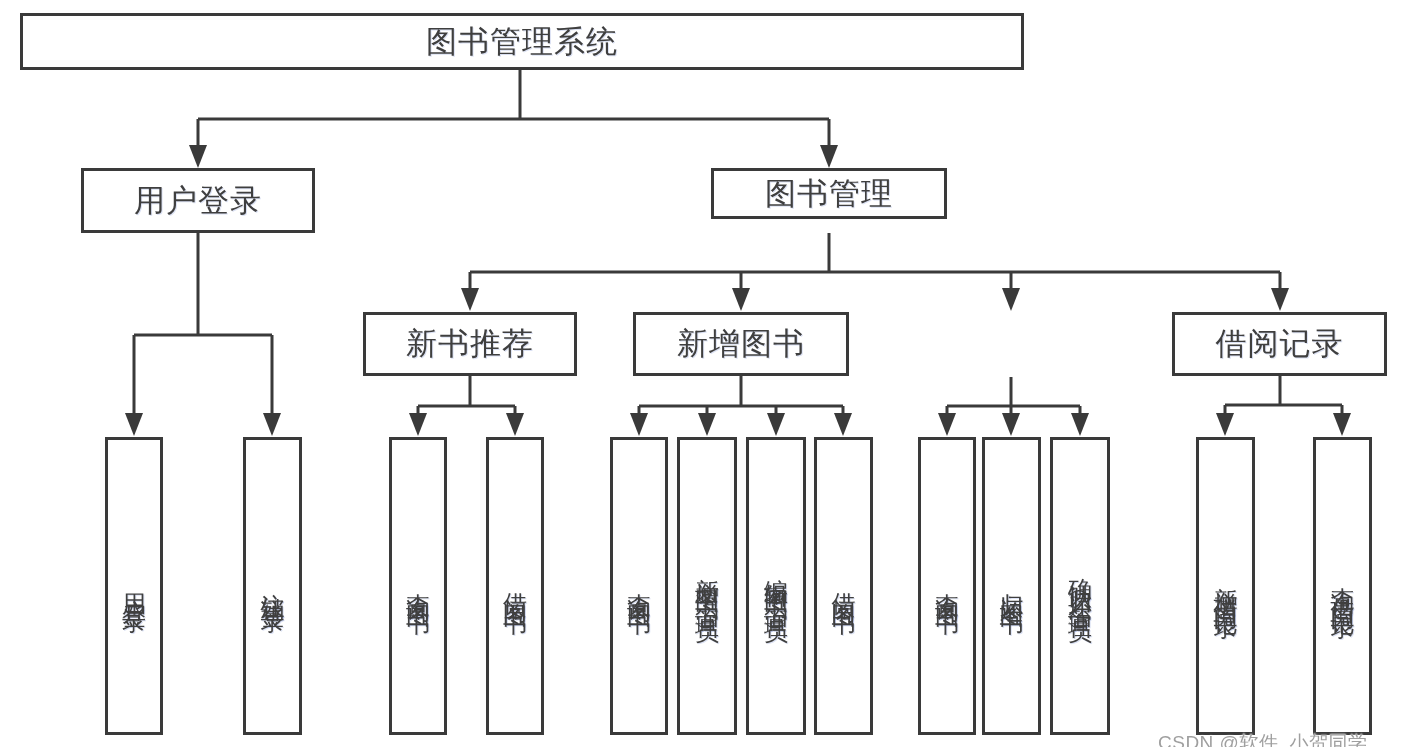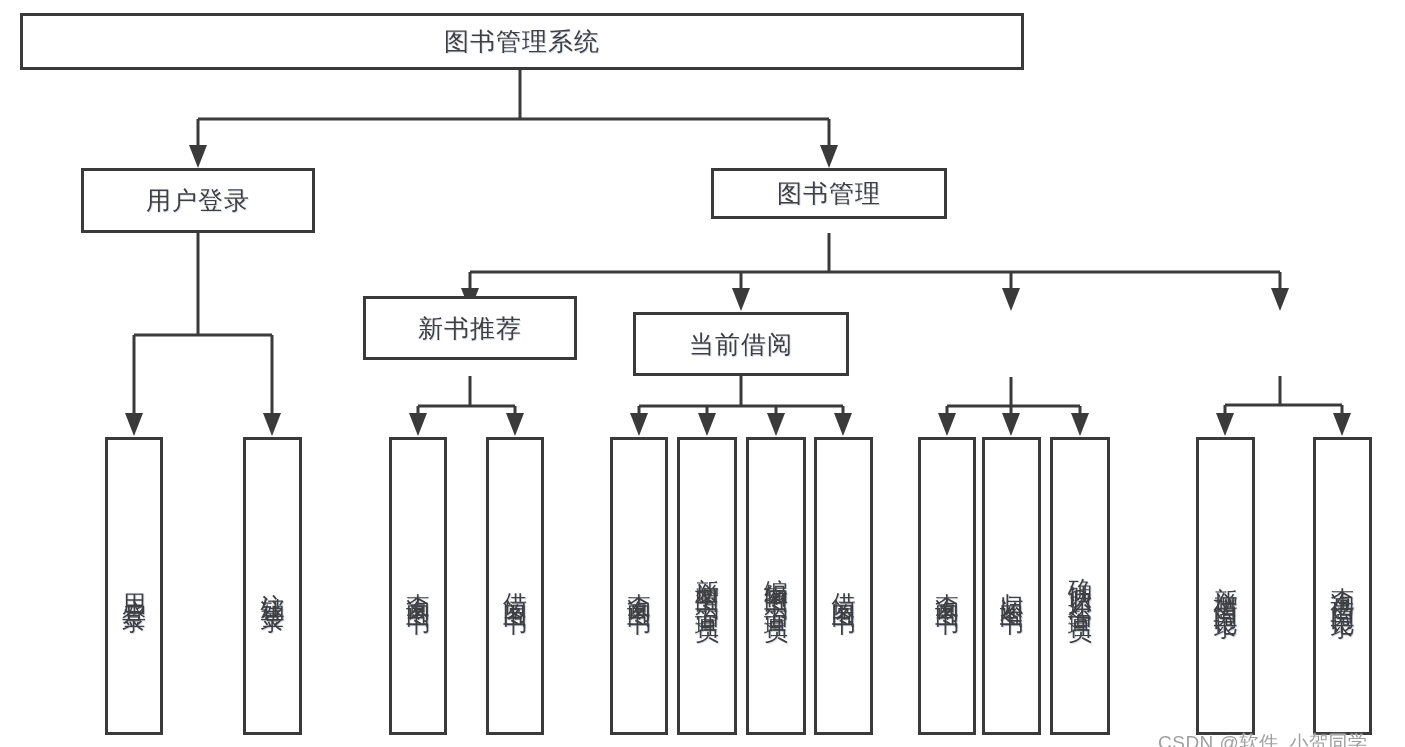--- a/index.html
+++ b/index.html
@@ -26,21 +26,21 @@
     box-sizing: border-box;
     background: #ffffff;
     border: 3px solid #3a3a3a;
     display: flex;
     align-items: center;
     justify-content: center;
     z-index: 1;
     color: #3f3f3f;
   }
   .node span {
-    font-size: 25px;
+    font-size: 31px;
     letter-spacing: 1px;
     white-space: nowrap;
     text-shadow: 1px 1px 0 rgba(90, 120, 200, 0.22);
   }
   .node.v span {
     writing-mode: vertical-rl;
     text-orientation: mixed;
     font-size: 24px;
     letter-spacing: 6px;
     line-height: 1;
@@ -106,25 +106,28 @@
     <span>图书管理系统</span>
   </div>
 
   <div class="node h" style="left:81px; top:168px; width:234px; height:65px">
     <span>用户登录</span>
   </div>
   <div class="node h" style="left:711px; top:168px; width:236px; height:51px">
     <span>图书管理</span>
   </div>
 
-  <div class="node h" style="left:363px; top:296px; width:214px; height:64px">
+  <div class="node h" style="left:363px; top:312px; width:214px; height:64px">
     <span>新书推荐</span>
   </div>
   <div class="node h" style="left:633px; top:312px; width:216px; height:64px">
-    <span>当前借阅</span>
+    <span>新增图书</span>
+  </div>
+  <div class="node h" style="left:1172px; top:312px; width:215px; height:64px">
+    <span>借阅记录</span>
   </div>
 
   <div class="node v" style="left:105px; top:437px; width:58px; height:298px">
     <span>用户登录</span>
   </div>
   <div class="node v" style="left:243px; top:437px; width:59px; height:298px">
     <span>注销登录</span>
   </div>
 
   <div class="node v" style="left:389px; top:437px; width:58px; height:298px">

